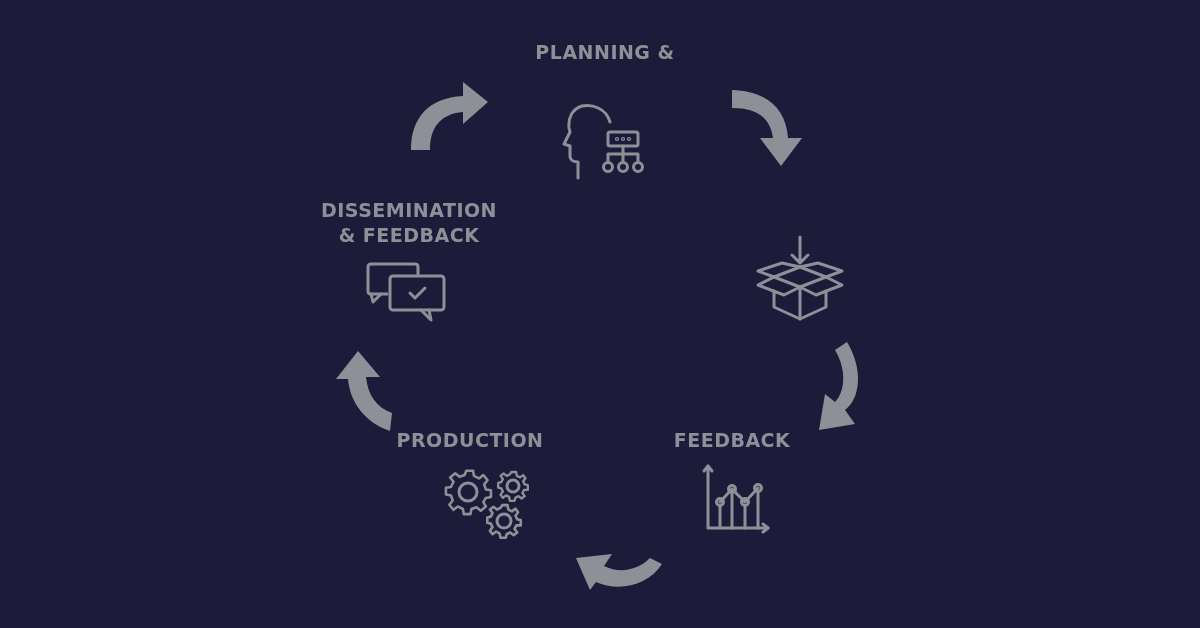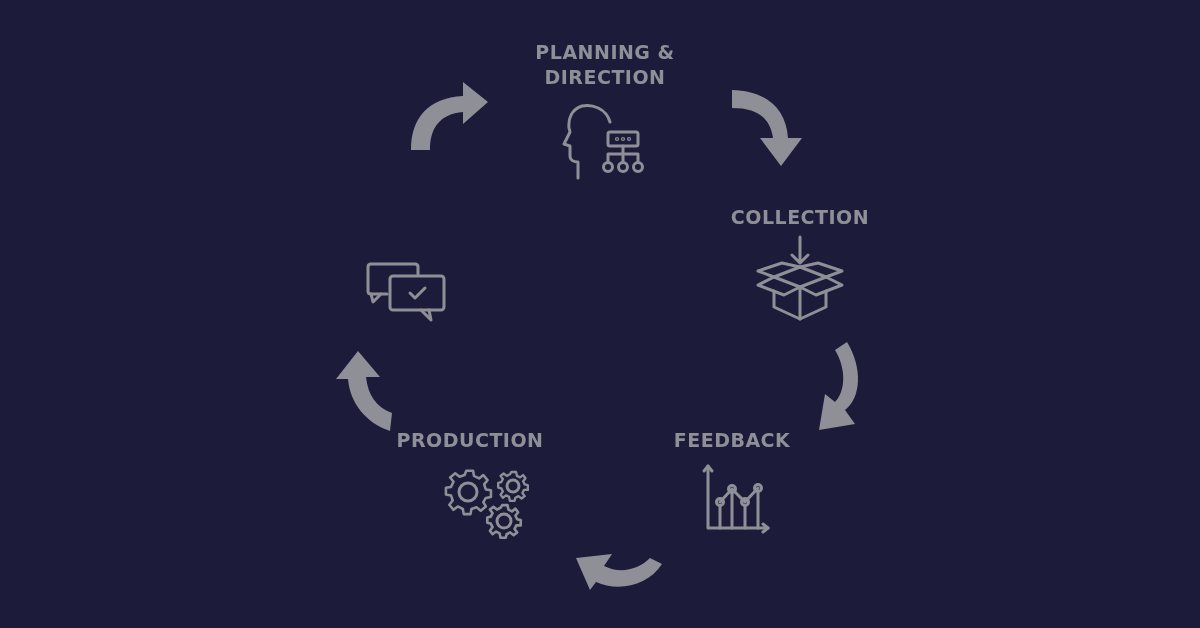--- a/index.html
+++ b/index.html
@@ -13,40 +13,36 @@
   .arrow { position:absolute; }
   svg { display:block; }
 </style>
 </head>
 <body>
 
 <div class="stage">
 
   <div class="label" style="left:605px; top:40px;">
     <div>PLANNING &amp;</div>
-    <div>DIRECTION</div>
   </div>
   <div class="icon" style="left:562px; top:100px;">
     <svg width="84" height="84" viewBox="0 0 84 84" fill="none" stroke="#8f9097" stroke-width="3" stroke-linejoin="round" stroke-linecap="round">
       <path d="M48 22 C44 8 30 4 20 6 C10 9 6 18 7 28 L8 32 L2 44 L8 46 L8 56 C8 60 12 62 16 62 L16 78"></path>
       <rect x="46" y="32" width="30" height="14" rx="2"></rect>
       <circle cx="55" cy="39" r="0.6" fill="#8f9097"></circle>
       <circle cx="61" cy="39" r="0.6" fill="#8f9097"></circle>
       <circle cx="67" cy="39" r="0.6" fill="#8f9097"></circle>
       <path d="M61 46 L61 54 M46 62 L46 54 L76 54 L76 62"></path>
       <circle cx="46" cy="67" r="4.5"></circle>
       <circle cx="61" cy="67" r="4.5"></circle>
       <circle cx="76" cy="67" r="4.5"></circle>
       <path d="M61 54 L61 62"></path>
     </svg>
   </div>
 
-  <div class="label" style="left:800px; top:205px;">
-    <div>COLLECTION</div>
-  </div>
   <div class="icon" style="left:752px; top:235px;">
     <svg width="96" height="88" viewBox="0 0 96 88" fill="none" stroke="#8f9097" stroke-width="3" stroke-linejoin="round" stroke-linecap="round">
       <path d="M48 2 L48 28 M40 20 L48 28 L56 20"></path>
       <path d="M22 42 L48 32 L74 42 L48 52 Z"></path>
       <path d="M22 42 L6 50 L32 60 L48 52"></path>
       <path d="M74 42 L90 50 L64 60 L48 52"></path>
       <path d="M22 42 L6 36 L30 28 L48 32"></path>
       <path d="M74 42 L90 36 L66 28 L48 32"></path>
       <path d="M22 56 L22 72 L48 84 L74 72 L74 56"></path>
       <path d="M48 52 L48 84"></path>
@@ -83,20 +79,24 @@
         <path d="M-3 -15 L3 -15 L4 -10 L8 -8 L12 -11 L15 -7 L12 -3 L14 1 L18 2 L18 8 L13 8 L11 12 L14 16 L10 19 L6 16 L2 18 L1 22 L-5 22 L-6 17 L-10 15 L-14 18 L-17 14 L-14 10 L-16 6 L-20 5 L-20 -1 L-16 -2 L-14 -6 L-17 -10 L-13 -13 L-9 -10 L-5 -12 Z" transform="scale(0.78) translate(1,-3)"></path>
         <circle cx="0" cy="0" r="6"></circle>
       </g>
       <g transform="translate(62,55)">
         <path d="M-3 -15 L3 -15 L4 -10 L8 -8 L12 -11 L15 -7 L12 -3 L14 1 L18 2 L18 8 L13 8 L11 12 L14 16 L10 19 L6 16 L2 18 L1 22 L-5 22 L-6 17 L-10 15 L-14 18 L-17 14 L-14 10 L-16 6 L-20 5 L-20 -1 L-16 -2 L-14 -6 L-17 -10 L-13 -13 L-9 -10 L-5 -12 Z" transform="scale(0.88) translate(1,-3)"></path>
         <circle cx="0" cy="0" r="7"></circle>
       </g>
     </svg>
   </div>
 
+  <div class="label" style="left:409px; top:198px;">
+    <div>DISSEMINATION</div>
+    <div>&amp; FEEDBACK</div>
+  </div>
   <div class="icon" style="left:365px; top:262px;">
     <svg width="84" height="62" viewBox="0 0 84 62" fill="none" stroke="#8f9097" stroke-width="3" stroke-linejoin="round" stroke-linecap="round">
       <path d="M22 32 L6 32 C4 32 3 31 3 29 L3 5 C3 3 4 2 6 2 L50 2 C52 2 53 3 53 5 L53 12"></path>
       <path d="M6 32 L8 40 L16 32"></path>
       <rect x="25" y="14" width="54" height="34" rx="3"></rect>
       <path d="M64 48 L66 58 L56 48"></path>
       <path d="M45 31 L50 36 L60 26"></path>
     </svg>
   </div>
 

